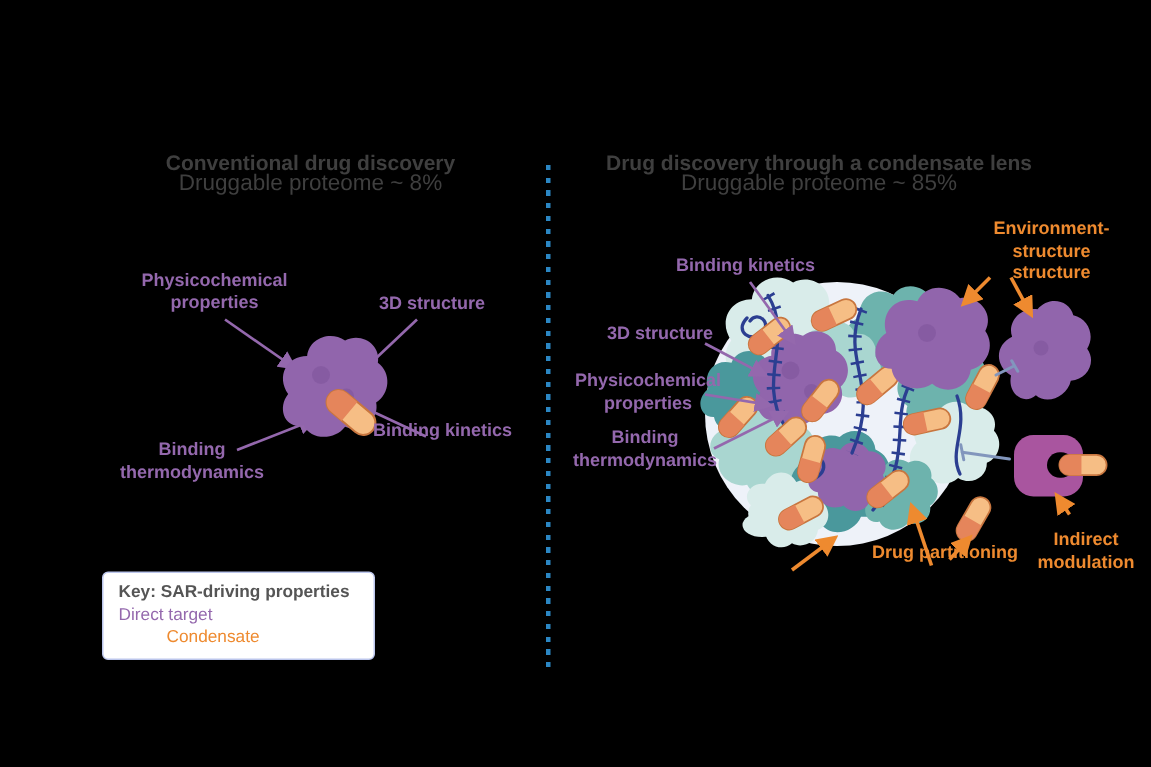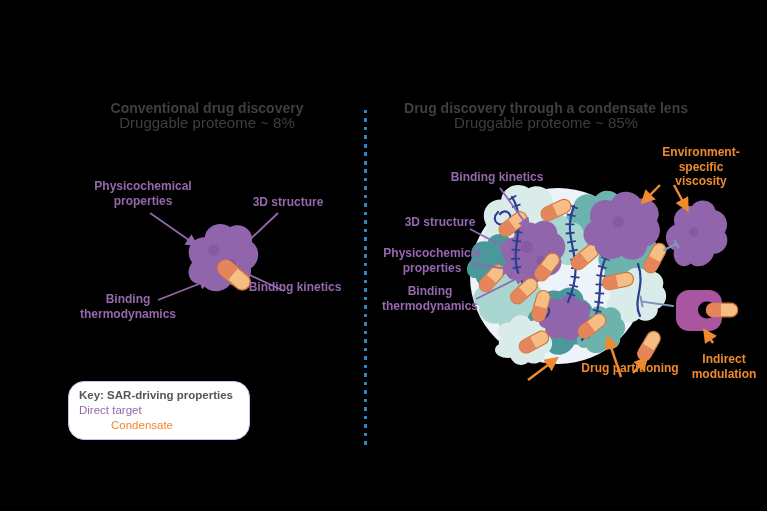--- a/index.html
+++ b/index.html
@@ -12,21 +12,21 @@
     color:var(--title);white-space:nowrap;}
   .panel-sub{position:absolute;transform:translate(-50%,-50%);font-weight:400;font-size:15px;
     color:var(--title);white-space:nowrap;}
   .lbl{position:absolute;transform:translate(-50%,-50%);text-align:center;white-space:pre-line;
     font-weight:600;font-size:12px;line-height:1.22;}
   .lbl.purple{color:var(--purple_label);}
   .lbl.orange{color:var(--orange_label);}
   .divider{position:absolute;left:364px;top:110px;width:3px;height:335px;
     background:repeating-linear-gradient(to bottom,var(--divider_blue) 0 3.5px,transparent 3.5px 8.5px);}
   .keybox{position:absolute;left:68px;top:381px;width:160px;
-    background:var(--key_bg);border:1.5px solid var(--key_border);border-radius:16px;
+    background:var(--key_bg);border:1.5px solid var(--key_border);border-radius:4px;
     padding:6px 10px;font-size:11.5px;line-height:1.3;}
   .keybox .k-title{font-weight:700;color:var(--key_title);white-space:nowrap;}
   .keybox .k-direct{color:var(--purple_label);}
   .keybox .k-cond{color:var(--orange_label);margin-left:32px;}
   svg.scene{position:absolute;left:0;top:0;}
   .condensate{fill:var(--condensate_bg);}
   .f-pale{fill:var(--teal_pale);} .f-light{fill:var(--teal_light);}
   .f-mid{fill:var(--teal_mid);} .f-dark{fill:var(--teal_dark);}
   .f-purple{fill:var(--purple_blob);} .f-purpled{fill:var(--purple_blob_dark);}
   .rna{stroke:var(--rna_blue);fill:none;stroke-width:2.2;stroke-linecap:round;}
@@ -180,18 +180,18 @@
 
   <div class="panel-title" style="left:546px;top:108px">Drug discovery through a condensate lens</div>
   <div class="panel-sub" style="left:546px;top:122px">Druggable proteome ~ 85%</div>
   <div class="lbl purple" style="left:497px;top:177px">Binding kinetics</div>
   <div class="lbl purple" style="left:440px;top:222px">3D structure</div>
   <div class="lbl purple" style="left:432px;top:261px">Physicochemical
 properties</div>
   <div class="lbl purple" style="left:430px;top:299px">Binding
 thermodynamics</div>
   <div class="lbl orange" style="left:701px;top:167px">Environment-
-specific viscosity</div>
+structure structure</div>
   <div class="lbl orange" style="left:630px;top:368px">Drug partitioning</div>
   <div class="lbl orange" style="left:724px;top:367px">Indirect
 modulation</div>
 
 </div>
 
 </body></html>

